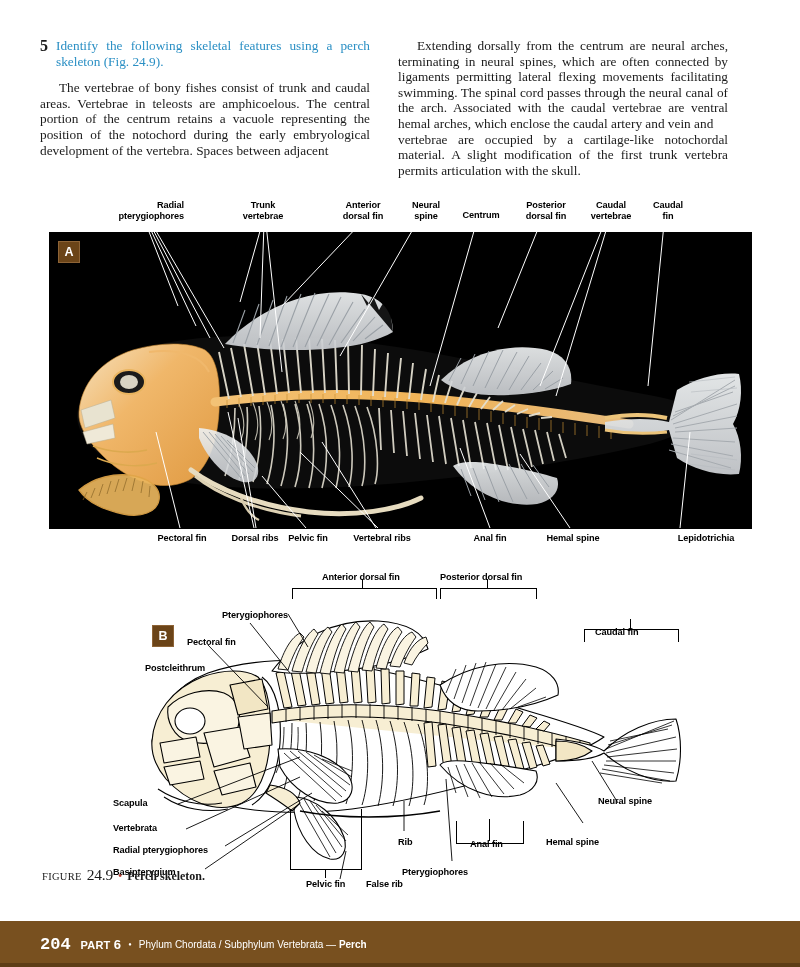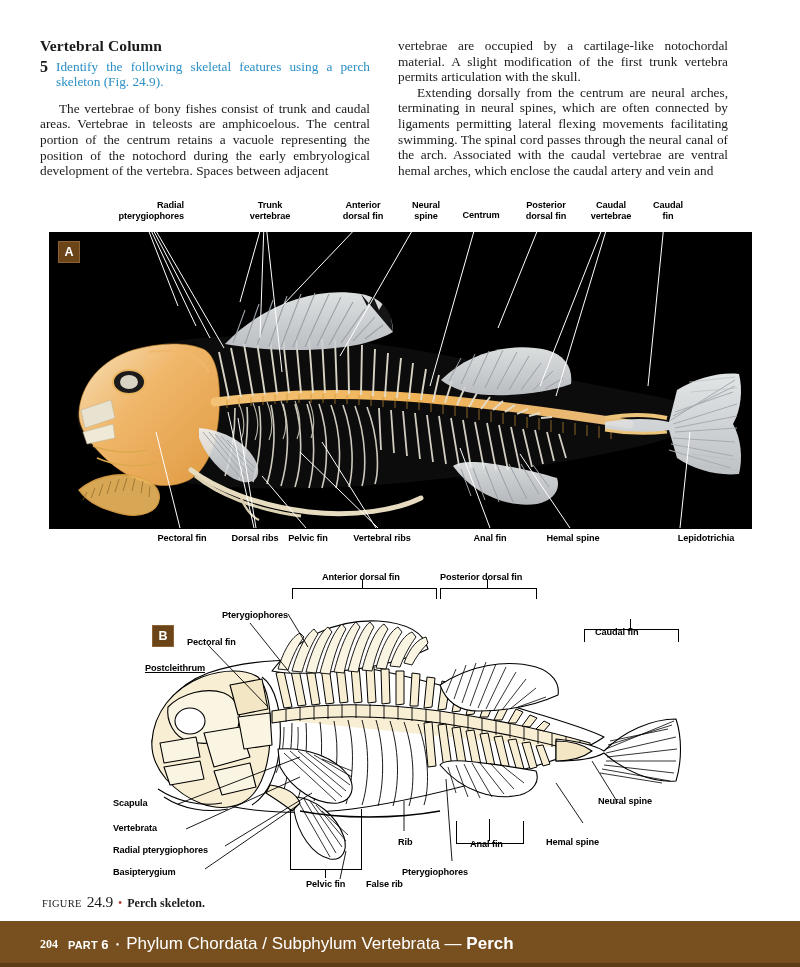--- a/index.html
+++ b/index.html
@@ -126,21 +126,21 @@
     border: 1.2px solid #000;
     border-top: none;
   }
   .tick { position: absolute; width: 1.2px; background: #000; }
 
   svg.art { position: absolute; left: 0; top: 0; overflow: visible; }
 
   
   .caption {
     position: absolute;
-    left: 42px; top: 893px;
+    left: 42px; top: 866px;
     font-family: "Liberation Serif", serif;
     font-size: 11.5px;
     color: #1a1a1a;
     display: flex;
     align-items: baseline;
     gap: 5px;
   }
   .caption .fig-word {
     font-variant: small-caps;
     font-size: 10.5px;
@@ -167,66 +167,65 @@
     align-items: center;
     color: #ffffff;
   }
   .footer .strip {
     position: absolute;
     left: 0; bottom: 0;
     width: 800px; height: 4px;
     background: #5d3d16;
   }
   .footer .pagenum {
-    font-family: Liberation Serif, serif;
+    font-family: Liberation Mono, monospace;
     font-weight: bold;
-    font-size: 12px;
+    font-size: 17px;
     margin-left: 40px;
   }
   .footer .part {
     font-family: "Liberation Sans", sans-serif;
     font-size: 11px;
     font-weight: bold;
     letter-spacing: 0.2px;
     margin-left: 10px;
   }
   .footer .part .p6 { font-size: 13px; }
   .footer .sep { margin: 0 7px; font-size: 10px; }
   .footer .trail {
     font-family: "Liberation Sans", sans-serif;
-    font-size: 17px;
+    font-size: 10px;
   }
   .footer .trail b { font-weight: bold; }
 </style>
 </head>
 <body>
 
 <div class="page-body">
 
   <div class="col col-left">
-    <h2 class="section-title">Vertebral Column</h2>
     <div class="objective">
       <span class="num">5</span>
       <span class="obj-text">Identify the following skeletal features using a perch skeleton (Fig. 24.9).</span>
     </div>
     <p class="para">The vertebrae of bony fishes consist of trunk and caudal areas. Vertebrae in teleosts are amphicoelous. The central portion of the centrum retains a vacuole representing the position of the notochord during the early embryological development of the vertebra. Spaces between adjacent</p>
   </div>
 
   <div class="col col-right">
+    <p class="para">Extending dorsally from the centrum are neural arches, terminating in neural spines, which are often connected by ligaments permitting lateral flexing movements facilitating swimming. The spinal cord passes through the neural canal of the arch. Associated with the caudal vertebrae are ventral hemal arches, which enclose the caudal artery and vein and</p>
     <p class="para noindent">vertebrae are occupied by a cartilage-like notochordal material. A slight modification of the first trunk vertebra permits articulation with the skull.</p>
-    <p class="para">Extending dorsally from the centrum are neural arches, terminating in neural spines, which are often connected by ligaments permitting lateral flexing movements facilitating swimming. The spinal cord passes through the neural canal of the arch. Associated with the caudal vertebrae are ventral hemal arches, which enclose the caudal artery and vein and</p>
   </div>
 
 </div>
 
 <div class="figure-a-wrap">
 
   <div class="lbl" style="left:104px; top:4px; width:80px;text-align:right;">Radial
 pterygiophores</div>
-  <div class="lbl" style="left:235px; top:4px; width:70px;">Trunk
+  <div class="lbl" style="left:228px; top:4px; width:70px;">Trunk
 vertebrae</div>
   <div class="lbl" style="left:328px; top:4px; width:70px;">Anterior
 dorsal fin</div>
   <div class="lbl" style="left:400px; top:4px; width:52px;">Neural
 spine</div>
   <div class="lbl" style="left:452px; top:14px; width:58px;">Centrum</div>
   <div class="lbl" style="left:514px; top:4px; width:64px;">Posterior
 dorsal fin</div>
   <div class="lbl" style="left:582px; top:4px; width:58px;">Caudal
 vertebrae</div>
@@ -613,21 +612,21 @@
       <path d="M452,300 L446,218"></path>
       <path d="M583,262 L556,222"></path>
       <path d="M618,242 L592,200"></path>
     </g>
   </svg>
 
   <div class="lbl lt" style="left:322px; top:11px;">Anterior dorsal fin</div>
   <div class="lbl lt" style="left:440px; top:11px;">Posterior dorsal fin</div>
   <div class="lbl rt" style="left:222px; top:49px;">Pterygiophores</div>
   <div class="lbl rt" style="left:187px; top:76px;">Pectoral fin</div>
-  <div class="lbl rt" style="left:145px; top:102px;text-decoration:underline;">Postcleithrum</div>
+  <div class="lbl rt" style="left:145px; top:102px;">Postcleithrum</div>
   <div class="lbl lt" style="left:595px; top:66px;">Caudal fin</div>
   <div class="lbl rt" style="left:113px; top:237px;">Scapula</div>
   <div class="lbl rt" style="left:113px; top:262px;">Vertebrata</div>
   <div class="lbl rt" style="left:113px; top:284px;">Radial pterygiophores</div>
   <div class="lbl rt" style="left:113px; top:306px;">Basipterygium</div>
   <div class="lbl lt" style="left:306px; top:318px;">Pelvic fin</div>
   <div class="lbl lt" style="left:366px; top:318px;">False rib</div>
   <div class="lbl lt" style="left:398px; top:276px;">Rib</div>
   <div class="lbl lt" style="left:402px; top:306px;">Pterygiophores</div>
   <div class="lbl lt" style="left:470px; top:278px;">Anal fin</div>

